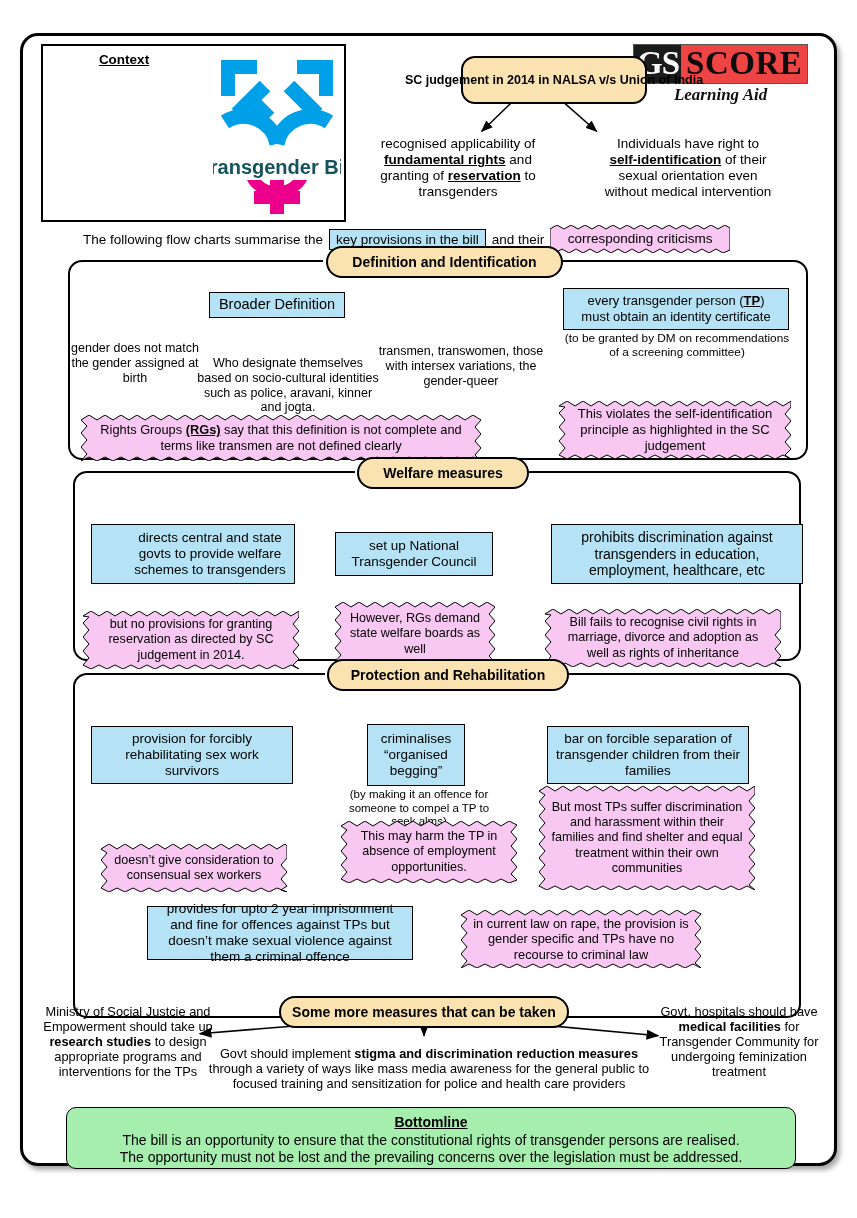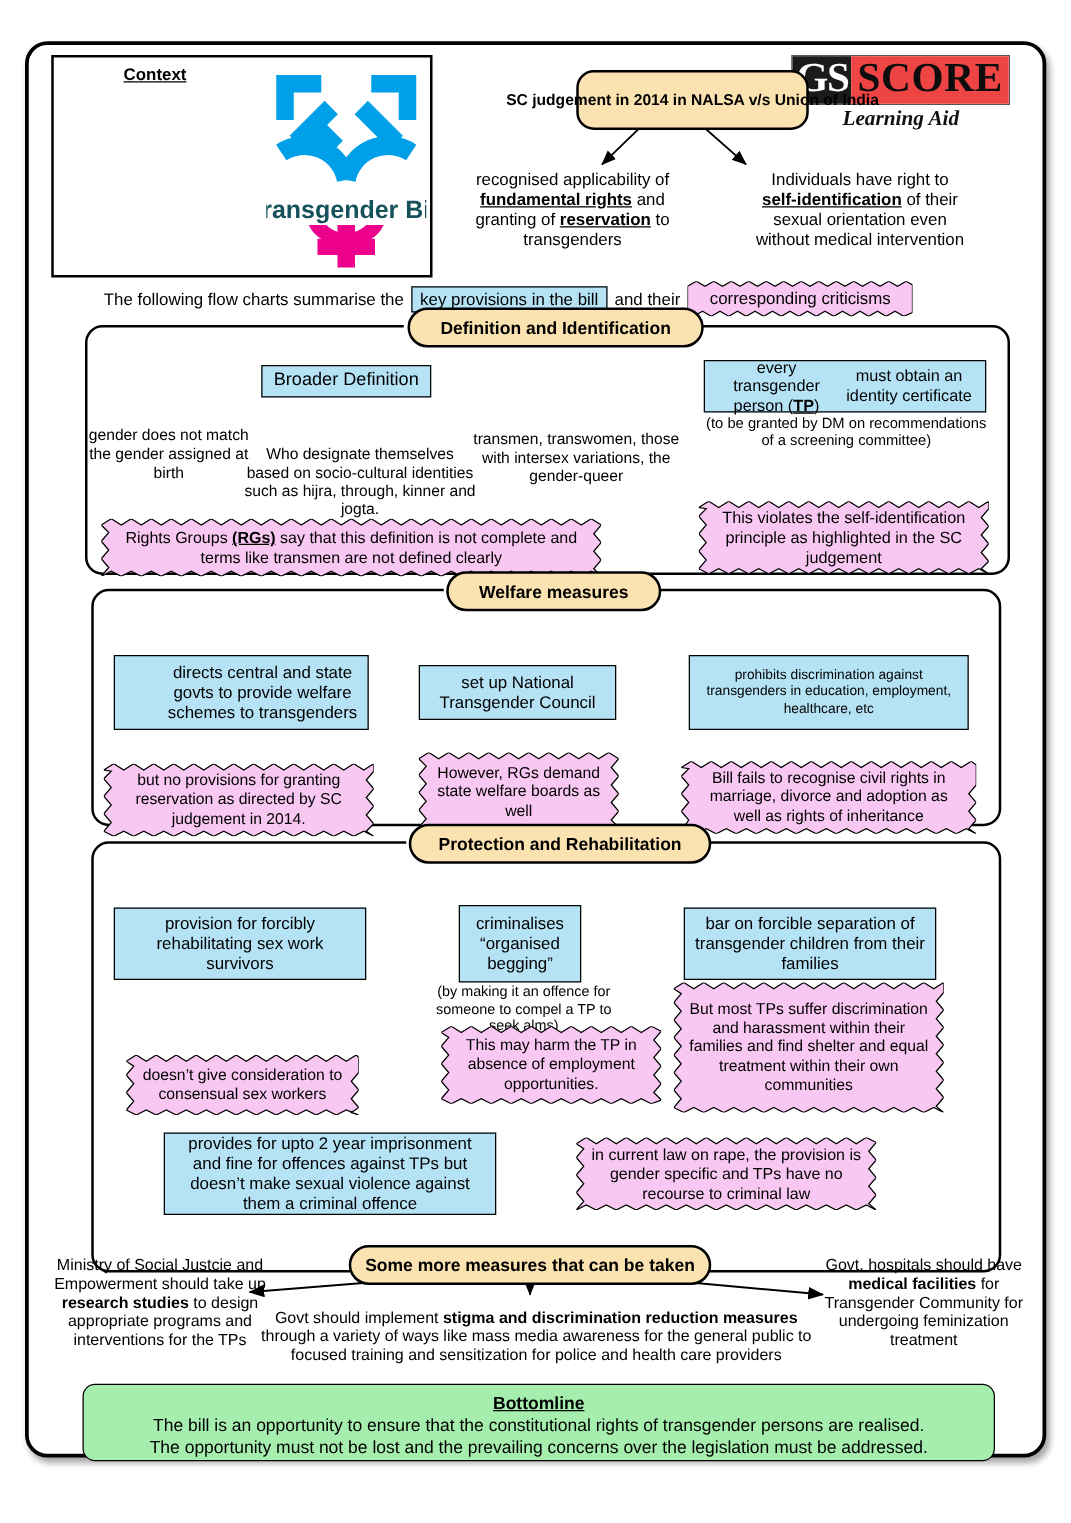--- a/index.html
+++ b/index.html
@@ -182,33 +182,33 @@
   <div class="pillmask" style="left:300px;top:218px;width:215px;height:12px;"></div>
   <div class="pill" style="left:303px;top:210px;width:209px;height:28px;font-size:14px;">
     <span>Definition and Identification</span>
   </div>
 
   <div class="bluebox abs" style="left:186px;top:256px;width:136px;height:26px;font-size:14.5px;">
     <span>Broader Definition</span>
   </div>
 
   <div class="txt" style="left:42px;top:305px;width:140px;font-size:12.5px;">gender does not match the gender assigned at birth</div>
-  <div class="txt" style="left:172px;top:320px;width:186px;font-size:12.5px;">Who designate themselves based on socio-cultural identities such as hijra, through, kinner and jogta.</div>
+  <div class="txt" style="left:172px;top:320px;width:186px;font-size:12.5px;">Who designate themselves based on socio-cultural identities such as police, aravani, kinner and jogta.</div>
   <div class="txt" style="left:352px;top:308px;width:172px;font-size:12.5px;">transmen, transwomen, those with intersex variations, the gender-queer</div>
 
   <div class="pinkwrap" style="left:58px;top:379px;width:400px;height:46px;">
     <svg class="pinksvg" viewBox="0 0 400 46" preserveAspectRatio="none">
       <path d="M0,5 L8,0 L16,5 L24,0 L32,5 L40,0 L48,5 L56,0 L64,5 L72,0 L80,5 L88,0 L96,5 L104,0 L112,5 L120,0 L128,5 L136,0 L144,5 L152,0 L160,5 L168,0 L176,5 L184,0 L192,5 L200,0 L208,5 L216,0 L224,5 L232,0 L240,5 L248,0 L256,5 L264,0 L272,5 L280,0 L288,5 L296,0 L304,5 L312,0 L320,5 L328,0 L336,5 L344,0 L352,5 L360,0 L368,5 L376,0 L384,5 L392,0 L400,5 L394,12 L400,19 L394,26 L400,33 L394,40 L400,46 L392,42 L384,46 L376,42 L368,46 L360,42 L352,46 L344,42 L336,46 L328,42 L320,46 L312,42 L304,46 L296,42 L288,46 L280,42 L272,46 L264,42 L256,46 L248,42 L240,46 L232,42 L224,46 L216,42 L208,46 L200,42 L192,46 L184,42 L176,46 L168,42 L160,46 L152,42 L144,46 L136,42 L128,46 L120,42 L112,46 L104,42 L96,46 L88,42 L80,46 L72,42 L64,46 L56,42 L48,46 L40,42 L32,46 L24,42 L16,46 L8,42 L0,46 L6,39 L0,32 L6,25 L0,18 L6,11 Z" fill="#f9c8f2" stroke="#000" stroke-width="1"></path>
     </svg>
     <div class="pinkinner" style="font-size:12.8px;">
       <span><span>Rights Groups </span><span class="b u">(RGs)</span><span> say that this definition is not complete and terms like transmen are not defined clearly</span></span>
     </div>
   </div>
 
-  <div class="bluebox abs" style="left:540px;top:252px;width:226px;height:42px;font-size:13px;flex-direction:row;">
+  <div class="bluebox abs" style="left:540px;top:252px;width:226px;height:42px;font-size:13px;flex-direction:column;">
     <div><span>every transgender person (</span><span class="b u">TP</span><span>)</span></div>
     <div>must obtain an identity certificate</div>
   </div>
   <div class="txt" style="left:540px;top:296px;width:228px;font-size:11.8px;">(to be granted by DM on recommendations of a screening committee)</div>
 
   <div class="pinkwrap" style="left:536px;top:365px;width:232px;height:58px;">
     <svg class="pinksvg" viewBox="0 0 232 58" preserveAspectRatio="none">
       <path d="M0,5 L8,0 L16,5 L24,0 L32,5 L40,0 L48,5 L56,0 L64,5 L72,0 L80,5 L88,0 L96,5 L104,0 L112,5 L120,0 L128,5 L136,0 L144,5 L152,0 L160,5 L168,0 L176,5 L184,0 L192,5 L200,0 L208,5 L216,0 L224,5 L232,0 L232,6 L226,13 L232,20 L226,27 L232,34 L226,41 L232,48 L226,54 L232,58 L224,54 L216,58 L208,54 L200,58 L192,54 L184,58 L176,54 L168,58 L160,54 L152,58 L144,54 L136,58 L128,54 L120,58 L112,54 L104,58 L96,54 L88,58 L80,54 L72,58 L64,54 L56,58 L48,54 L40,58 L32,54 L24,58 L16,54 L8,58 L0,54 L6,47 L0,40 L6,33 L0,26 L6,19 L0,12 L6,6 Z" fill="#f9c8f2" stroke="#000" stroke-width="1"></path>
     </svg>
     <div class="pinkinner" style="font-size:13px;">This violates the self-identification principle as highlighted in the SC judgement</div>
@@ -219,21 +219,21 @@
   <div class="pill" style="left:334px;top:421px;width:144px;height:28px;font-size:14px;">
     <span>Welfare measures</span>
   </div>
 
   <div class="bluebox abs" style="left:68px;top:488px;width:204px;height:60px;font-size:13.5px;padding-left:40px;">
       <span>directs central and state govts to provide welfare schemes to transgenders</span>
     </div>
   <div class="bluebox abs" style="left:312px;top:496px;width:158px;height:44px;font-size:13.5px;">
       <span>set up National Transgender Council</span>
     </div>
-  <div class="bluebox abs" style="left:528px;top:488px;width:224px;height:60px;font-size:11px;">
+  <div class="bluebox abs" style="left:528px;top:488px;width:252px;height:60px;font-size:14px;">
       <span>prohibits discrimination against transgenders in education, employment, healthcare, etc</span>
     </div>
 
   <div class="pinkwrap" style="left:60px;top:575px;width:216px;height:58px;">
     <svg class="pinksvg" viewBox="0 0 216 58" preserveAspectRatio="none">
       <path d="M0,5 L8,0 L16,5 L24,0 L32,5 L40,0 L48,5 L56,0 L64,5 L72,0 L80,5 L88,0 L96,5 L104,0 L112,5 L120,0 L128,5 L136,0 L144,5 L152,0 L160,5 L168,0 L176,5 L184,0 L192,5 L200,0 L208,5 L216,0 L216,6 L210,13 L216,20 L210,27 L216,34 L210,41 L216,48 L210,54 L216,58 L208,54 L200,58 L192,54 L184,58 L176,54 L168,58 L160,54 L152,58 L144,54 L136,58 L128,54 L120,58 L112,54 L104,58 L96,54 L88,58 L80,54 L72,58 L64,54 L56,58 L48,54 L40,58 L32,54 L24,58 L16,54 L8,58 L0,54 L6,47 L0,40 L6,33 L0,26 L6,19 L0,12 L6,6 Z" fill="#f9c8f2" stroke="#000" stroke-width="1"></path>
     </svg>
     <div class="pinkinner" style="font-size:12.6px;">but no provisions for granting reservation as directed by SC judgement in 2014.</div>
   </div>
 
@@ -269,35 +269,35 @@
 
   <div class="txt" style="left:320px;top:752px;width:152px;font-size:11.5px;">(by making it an offence for someone to compel a TP to seek alms)</div>
 
   <div class="pinkwrap" style="left:78px;top:808px;width:186px;height:48px;">
     <svg class="pinksvg" viewBox="0 0 186 48" preserveAspectRatio="none">
       <path d="M0,5 L8,0 L16,5 L24,0 L32,5 L40,0 L48,5 L56,0 L64,5 L72,0 L80,5 L88,0 L96,5 L104,0 L112,5 L120,0 L128,5 L136,0 L144,5 L152,0 L160,5 L168,0 L176,5 L184,0 L186,2 L186,14 L180,21 L186,28 L180,35 L186,42 L180,46 L186,48 L176,44 L168,48 L160,44 L152,48 L144,44 L136,48 L128,44 L120,48 L112,44 L104,48 L96,44 L88,48 L80,44 L72,48 L64,44 L56,48 L48,44 L40,48 L32,44 L24,48 L16,44 L8,48 L0,44 L6,37 L0,30 L6,23 L0,16 L6,9 Z" fill="#f9c8f2" stroke="#000" stroke-width="1"></path>
     </svg>
     <div class="pinkinner" style="font-size:12.6px;">doesn’t give consideration to consensual sex workers</div>
   </div>
 
-  <div class="pinkwrap" style="left:330px;top:785px;width:176px;height:62px;">
+  <div class="pinkwrap" style="left:318px;top:785px;width:176px;height:62px;">
     <svg class="pinksvg" viewBox="0 0 176 62" preserveAspectRatio="none">
       <path d="M0,5 L8,0 L16,5 L24,0 L32,5 L40,0 L48,5 L56,0 L64,5 L72,0 L80,5 L88,0 L96,5 L104,0 L112,5 L120,0 L128,5 L136,0 L144,5 L152,0 L160,5 L168,0 L176,4 L170,11 L176,18 L170,25 L176,32 L170,39 L176,46 L170,53 L176,59 L168,62 L160,58 L152,62 L144,58 L136,62 L128,58 L120,62 L112,58 L104,62 L96,58 L88,62 L80,58 L72,62 L64,58 L56,62 L48,58 L40,62 L32,58 L24,62 L16,58 L8,62 L0,58 L6,51 L0,44 L6,37 L0,30 L6,23 L0,16 L6,9 Z" fill="#f9c8f2" stroke="#000" stroke-width="1"></path>
     </svg>
     <div class="pinkinner" style="font-size:12.6px;">This may harm the TP in absence of employment opportunities.</div>
   </div>
 
   <div class="pinkwrap" style="left:516px;top:750px;width:216px;height:104px;">
     <svg class="pinksvg" viewBox="0 0 216 104" preserveAspectRatio="none">
       <path d="M0,5 L8,0 L16,5 L24,0 L32,5 L40,0 L48,5 L56,0 L64,5 L72,0 L80,5 L88,0 L96,5 L104,0 L112,5 L120,0 L128,5 L136,0 L144,5 L152,0 L160,5 L168,0 L176,5 L184,0 L192,5 L200,0 L208,5 L216,0 L216,8 L210,15 L216,22 L210,29 L216,36 L210,43 L216,50 L210,57 L216,64 L210,71 L216,78 L210,85 L216,92 L210,99 L216,104 L208,100 L200,104 L192,100 L184,104 L176,100 L168,104 L160,100 L152,104 L144,100 L136,104 L128,100 L120,104 L112,100 L104,104 L96,100 L88,104 L80,100 L72,104 L64,100 L56,104 L48,100 L40,104 L32,100 L24,104 L16,100 L8,104 L0,100 L6,93 L0,86 L6,79 L0,72 L6,65 L0,58 L6,51 L0,44 L6,37 L0,30 L6,23 L0,16 L6,9 Z" fill="#f9c8f2" stroke="#000" stroke-width="1"></path>
     </svg>
     <div class="pinkinner" style="font-size:12.6px;">But most TPs suffer discrimination and harassment within their families and find shelter and equal treatment within their own communities</div>
   </div>
 
-  <div class="bluebox abs" style="left:108px;top:870px;width:266px;height:66px;font-size:13.5px;">
+  <div class="bluebox abs" style="left:124px;top:870px;width:266px;height:54px;font-size:13.5px;">
       <span>provides for upto 2 year imprisonment and fine for offences against TPs but doesn’t make sexual violence against them a criminal offence</span>
     </div>
 
   <div class="pinkwrap" style="left:438px;top:874px;width:240px;height:58px;">
     <svg class="pinksvg" viewBox="0 0 240 58" preserveAspectRatio="none">
       <path d="M0,5 L8,0 L16,5 L24,0 L32,5 L40,0 L48,5 L56,0 L64,5 L72,0 L80,5 L88,0 L96,5 L104,0 L112,5 L120,0 L128,5 L136,0 L144,5 L152,0 L160,5 L168,0 L176,5 L184,0 L192,5 L200,0 L208,5 L216,0 L224,5 L232,0 L240,4 L234,11 L240,18 L234,25 L240,32 L234,39 L240,46 L234,53 L240,58 L232,54 L224,58 L216,54 L208,58 L200,54 L192,58 L184,54 L176,58 L168,54 L160,58 L152,54 L144,58 L136,54 L128,58 L120,54 L112,58 L104,54 L96,58 L88,54 L80,58 L72,54 L64,58 L56,54 L48,58 L40,54 L32,58 L24,54 L16,58 L8,54 L0,58 L6,51 L0,44 L6,37 L0,30 L6,23 L0,16 L6,9 Z" fill="#f9c8f2" stroke="#000" stroke-width="1"></path>
     </svg>
     <div class="pinkinner" style="font-size:12.8px;">in current law on rape, the provision is gender specific and TPs have no recourse to criminal law</div>
   </div>
 

